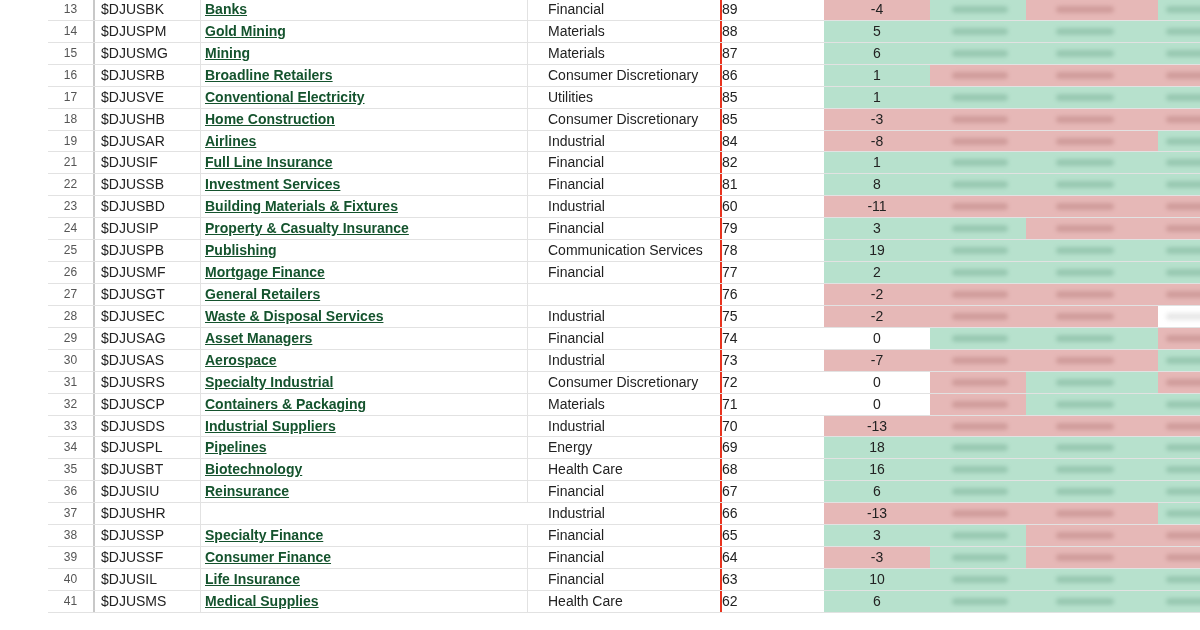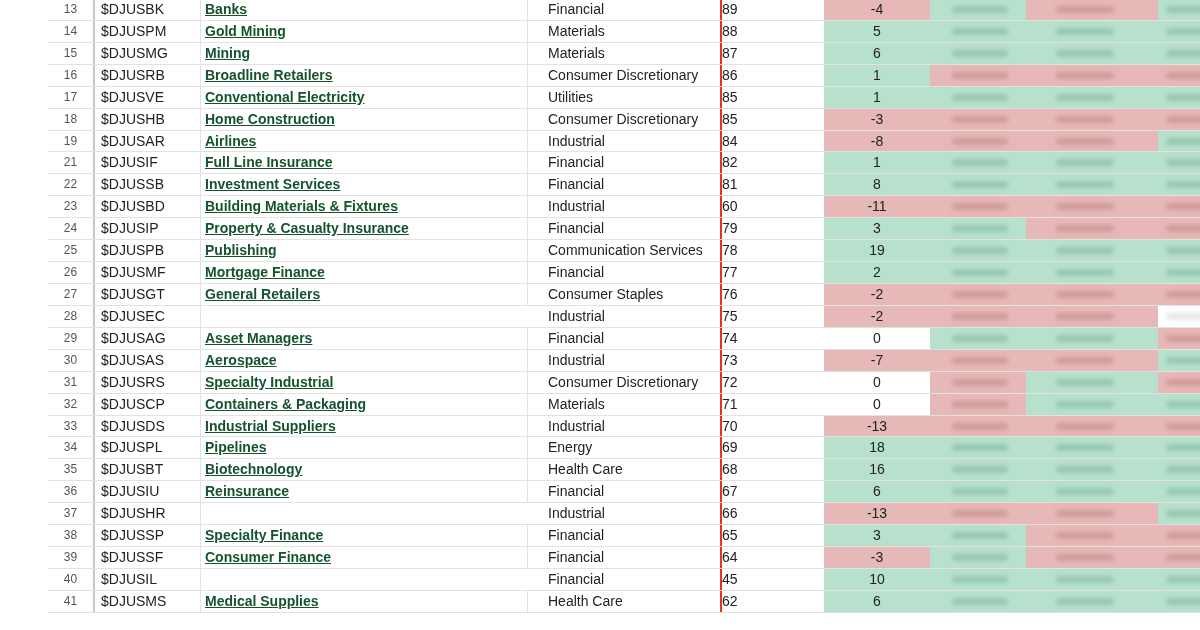--- a/index.html
+++ b/index.html
@@ -355,38 +355,38 @@
     <div class="cell c-b3 fill-g">
         <div class="blur-bar bar-g"></div>
         <div class="edge-fade"></div>
       </div>
   </div>
 
   <div class="row">
     <div class="cell c-num">27</div>
     <div class="cell c-ticker">$DJUSGT</div>
     <div class="cell c-name"><a>General Retailers</a></div>
-    <div class="cell c-sector">Consumer Staples</div>
     <div class="cell c-rank">76</div>
     <div class="cell c-chg fill-r">-2</div>
     <div class="cell c-b1 fill-r">
         <div class="blur-bar bar-r"></div>
       </div>
     <div class="cell c-b2 fill-r">
         <div class="blur-bar bar-r"></div>
       </div>
     <div class="cell c-b3 fill-r">
         <div class="blur-bar bar-r"></div>
         <div class="edge-fade"></div>
       </div>
   </div>
 
   <div class="row">
     <div class="cell c-num">28</div>
     <div class="cell c-ticker">$DJUSEC</div>
+    <div class="cell c-name"><a>Waste &amp; Disposal Services</a></div>
     <div class="cell c-sector">Industrial</div>
     <div class="cell c-rank">75</div>
     <div class="cell c-chg fill-r">-2</div>
     <div class="cell c-b1 fill-r">
         <div class="blur-bar bar-r"></div>
       </div>
     <div class="cell c-b2 fill-r">
         <div class="blur-bar bar-r"></div>
       </div>
     <div class="cell c-b3 fill-w">
@@ -599,22 +599,23 @@
       </div>
     <div class="cell c-b3 fill-r">
         <div class="blur-bar bar-r"></div>
         <div class="edge-fade"></div>
       </div>
   </div>
 
   <div class="row">
     <div class="cell c-num">40</div>
     <div class="cell c-ticker">$DJUSIL</div>
-    <div class="cell c-sector">Financial</div>
-    <div class="cell c-rank">45</div>
+    <div class="cell c-name"><a>Life Insurance</a></div>
+    <div class="cell c-sector">Financial</div>
+    <div class="cell c-rank">63</div>
     <div class="cell c-chg fill-g">10</div>
     <div class="cell c-b1 fill-g">
         <div class="blur-bar bar-g"></div>
       </div>
     <div class="cell c-b2 fill-g">
         <div class="blur-bar bar-g"></div>
       </div>
     <div class="cell c-b3 fill-g">
         <div class="blur-bar bar-g"></div>
         <div class="edge-fade"></div>

